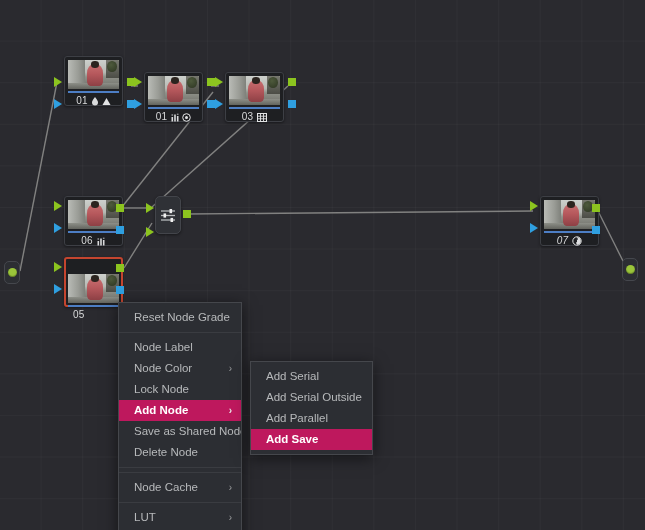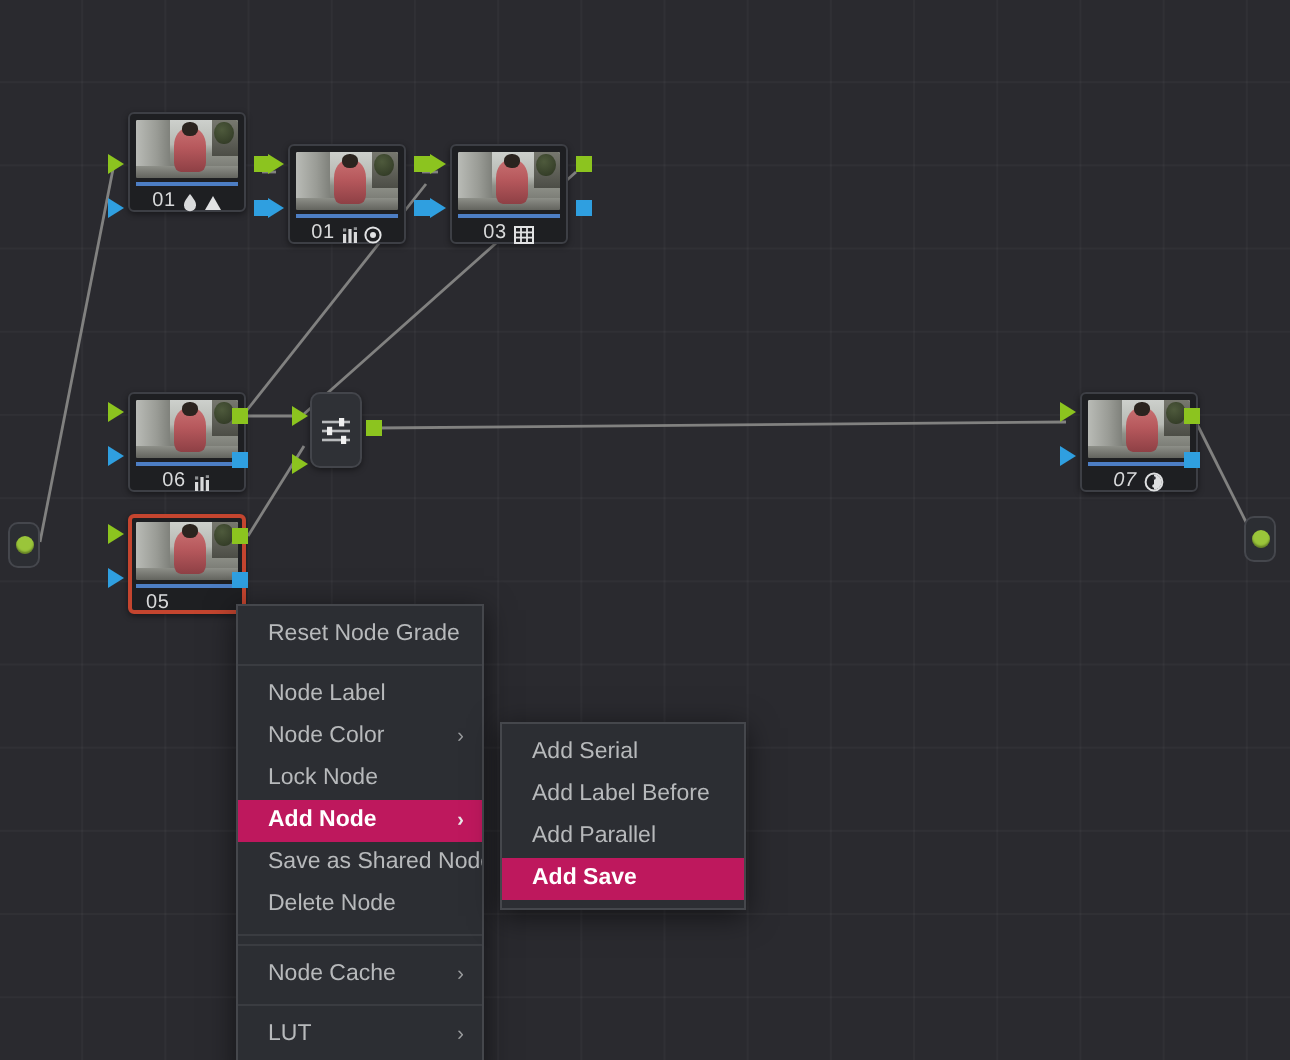--- a/index.html
+++ b/index.html
@@ -45,21 +45,21 @@
     width: 59px;
     height: 50px;
     background: #1e1f22;
     border: 1px solid #3d3f45;
     border-radius: 3px;
     padding: 3px 3px 0 3px;
     box-shadow: 0 1px 3px rgba(0,0,0,0.45);
   }
   .node.selected {
     border: 2px solid #c4452f;
-    padding: 2px 2px 0 2px;
+    padding: 15px 2px 0 2px;
   }
   .node .thumb {
     position: relative;
     width: 100%;
     height: 29px;
     border-radius: 1px;
     overflow: hidden;
     background: #6f6b63;
   }
   
@@ -447,18 +447,18 @@
       <div class="ctx-item"><span>Delete Node</span></div>
       <div class="ctx-sep"></div>
       <div class="ctx-sep"></div>
       <div class="ctx-item"><span>Node Cache</span><span class="arrow">›</span></div>
       <div class="ctx-sep"></div>
       <div class="ctx-item"><span>LUT</span><span class="arrow">›</span></div>
     </div>
 
   <div class="ctx-menu" id="add-node-submenu" style="left:250px; top:361px; width:123px;">
       <div class="ctx-item"><span>Add Serial</span></div>
-      <div class="ctx-item"><span>Add Label Before</span></div>
+      <div class="ctx-item"><span>Add Serial Outside</span></div>
       <div class="ctx-item"><span>Add Parallel</span></div>
       <div class="ctx-item highlight"><span>Add Save</span></div>
     </div>
 
 </div>
 
 </body></html>

